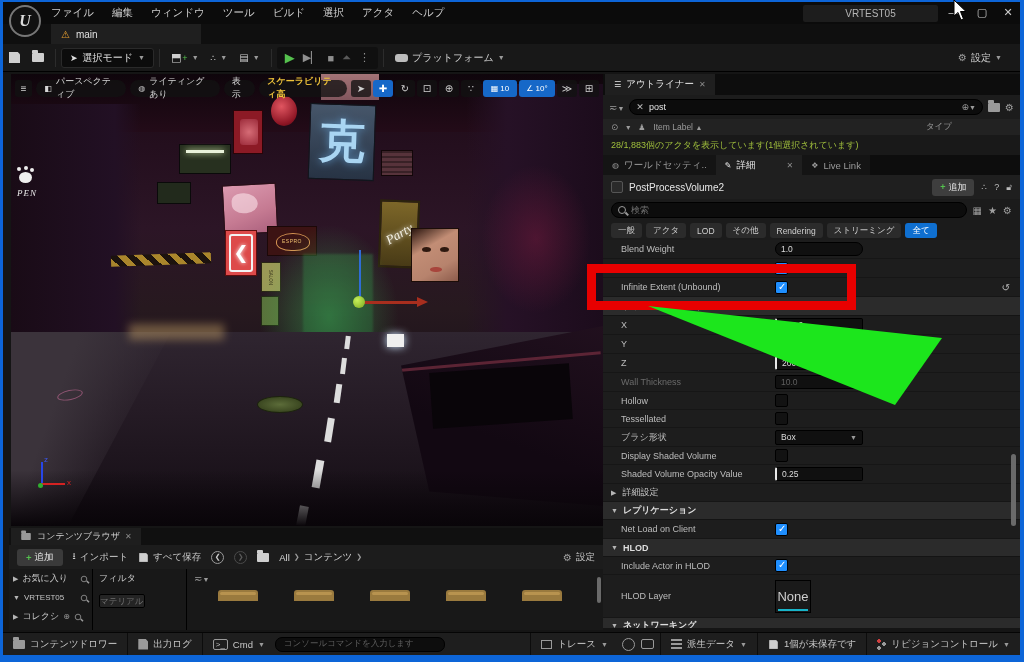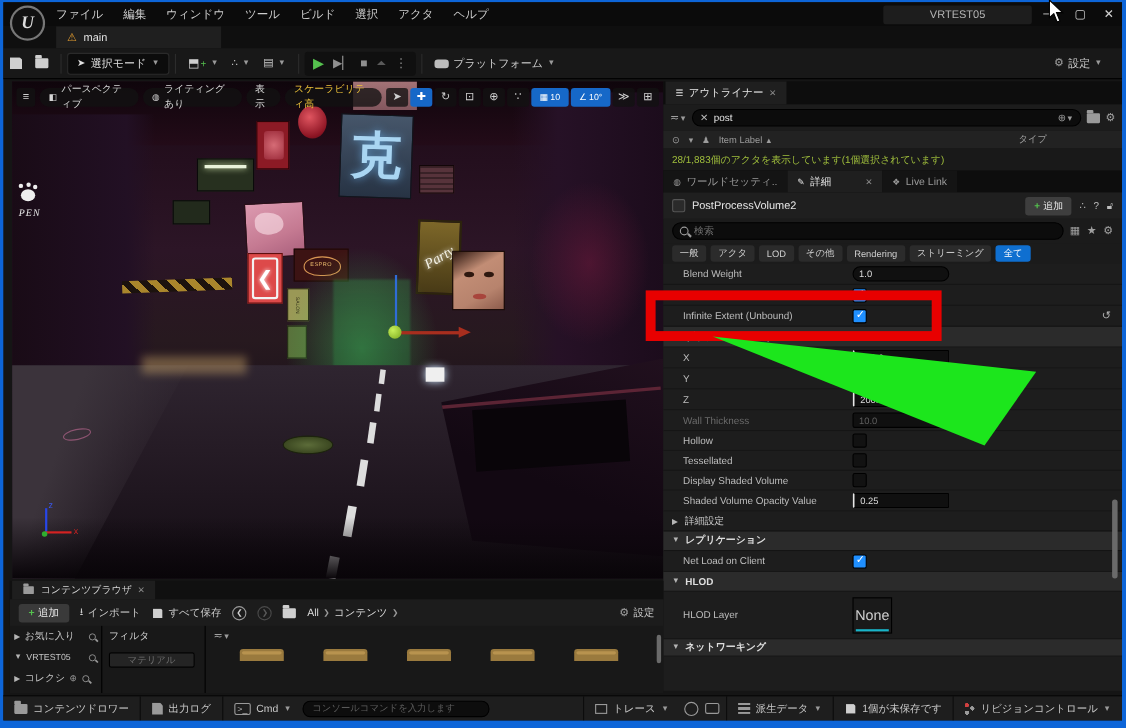--- a/index.html
+++ b/index.html
@@ -53,21 +53,21 @@
   .tri{font-size:7px;color:#b5b5b5}
   .inp{height:14px;background:#101010;border:1px solid #000;border-radius:2px;color:#dcdcdc;font-size:8.5px;display:flex;align-items:center;padding:0 5px;width:88px}
   .inp.accent{border-left:2px solid #e8e8e8}
   .inp.dis{color:#5f5f5f}
   .cb{width:13px;height:13px;background:#121212;border:1px solid #000;border-radius:2px;position:relative;flex:none}
   .cb.on{background:#1f8fff}
   .cb.on::after{content:"✓";position:absolute;left:2px;top:-1px;color:#fff;font-size:10px;font-weight:bold}
   .dd{height:15px;background:#101010;border:1px solid #000;border-radius:2px;color:#dcdcdc;font-size:8.5px;display:flex;align-items:center;justify-content:space-between;padding:0 5px;width:88px}
   
   .cb-side-row{display:flex;align-items:center;gap:4px;height:19px;font-size:9px;color:#c5c5c5;padding:0 4px}
-  .chip{background:#242424;border:1px solid #000;border-radius:2px;color:#6f6f6f;font-size:8.5px;padding:1px 16px}
+  .chip{background:#242424;border:1px solid #000;border-radius:2px;color:#6f6f6f;font-size:8.5px;padding:1px 0}
   .ftab{width:40px;height:11px;background:#9a7a3e;border-radius:3px 3px 0 0;position:relative}
   .ftab::before{content:"";position:absolute;left:2px;top:2px;right:2px;height:3px;background:#b8934f;border-radius:2px}
   
   .statusbar{left:0;top:630px;width:100%;height:23px;background:#1e1e1e;border-top:1px solid #050505;display:flex;align-items:center;font-size:9.5px;color:#c9c9c9}
   .sbtn{display:flex;align-items:center;gap:5px;padding:0 10px;height:100%}
   .vsep{width:1px;height:100%;background:#0c0c0c}
   
   .sthumb{background:#6a6a6a;border-radius:3px}
   
   #redbox{left:587px;top:264px;width:269px;height:46px;border:9px solid #e80000;z-index:40}
@@ -251,21 +251,21 @@
           <span>パースペクティブ</span>
         </div>
       <div class="vp-pill">
           <span style="font-size:8px">◍</span>
           <span>ライティングあり</span>
         </div>
       <div class="vp-pill">
           <span>表示</span>
         </div>
       <div class="vp-pill">
-          <span style="color:#efc33a;font-weight:normal">スケーラビリティ高</span>
+          <span style="color:#efc33a;font-weight:bold">スケーラビリティ高</span>
         </div>
       <div style="margin-left:auto;display:flex;gap:2px;align-items:center">
         <div class="vp-ico">➤</div>
         <div class="vp-ico on">✚</div>
         <div class="vp-ico">↻</div>
         <div class="vp-ico">⊡</div>
         <div class="vp-ico">⊕</div>
         <div class="vp-ico">∵</div>
         <div class="vp-ico on" style="width:34px;gap:2px">
             <span style="font-size:8px">▦</span>
@@ -391,20 +391,27 @@
       <div class="inp dis">10.0</div>
     </div>
     <div class="prow" style="height:18px">
       <span class="plabel">Hollow</span>
       <div class="cb"></div>
     </div>
     <div class="prow" style="height:18px">
       <span class="plabel">Tessellated</span>
       <div class="cb"></div>
     </div>
+    <div class="prow" style="height:19px">
+      <span class="plabel">ブラシ形状</span>
+      <div class="dd">
+          <span>Box</span>
+          <span class="chev">▼</span>
+        </div>
+    </div>
     <div class="prow" style="height:18px">
       <span class="plabel">Display Shaded Volume</span>
       <div class="cb"></div>
     </div>
     <div class="prow" style="height:19px">
       <span class="plabel">Shaded Volume Opacity Value</span>
       <div class="inp accent">0.25</div>
     </div>
     <div class="prow" style="height:18px">
       <span class="tri" style="margin-left:8px">▶</span>
@@ -414,20 +421,24 @@
       <span class="tri">▼</span>
       <span>レプリケーション</span>
     </div>
     <div class="prow" style="height:19px">
       <span class="plabel">Net Load on Client</span>
       <div class="cb on"></div>
     </div>
     <div class="shead" style="height:18px">
       <span class="tri">▼</span>
       <span>HLOD</span>
+    </div>
+    <div class="prow" style="height:18px">
+      <span class="plabel">Include Actor in HLOD</span>
+      <div class="cb on"></div>
     </div>
     <div class="prow" style="height:43px">
       <span class="plabel">HLOD Layer</span>
       <div style="width:36px;height:33px;background:#1a1a1a;border:1px solid #000;display:flex;align-items:center;justify-content:center;position:relative;margin-right:8px">
         <span style="font-size:13px;color:#cfcfcf">None</span>
         <div style="position:absolute;left:2px;right:2px;bottom:1px;height:2px;background:#18b4c8"></div>
       </div>
     </div>
     <div class="shead" style="height:16px">
       <span class="tri">▼</span>

